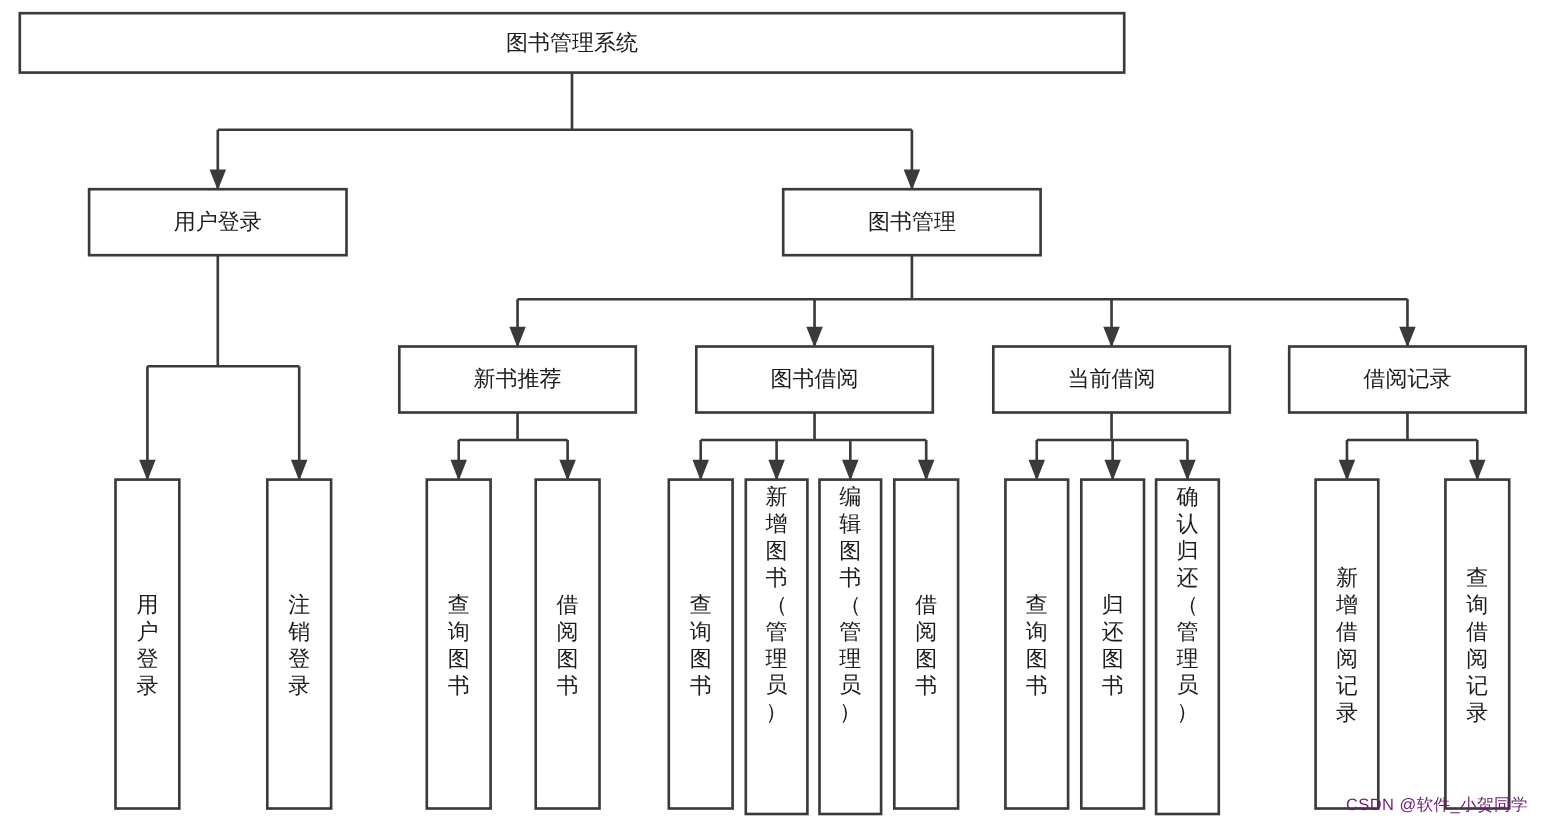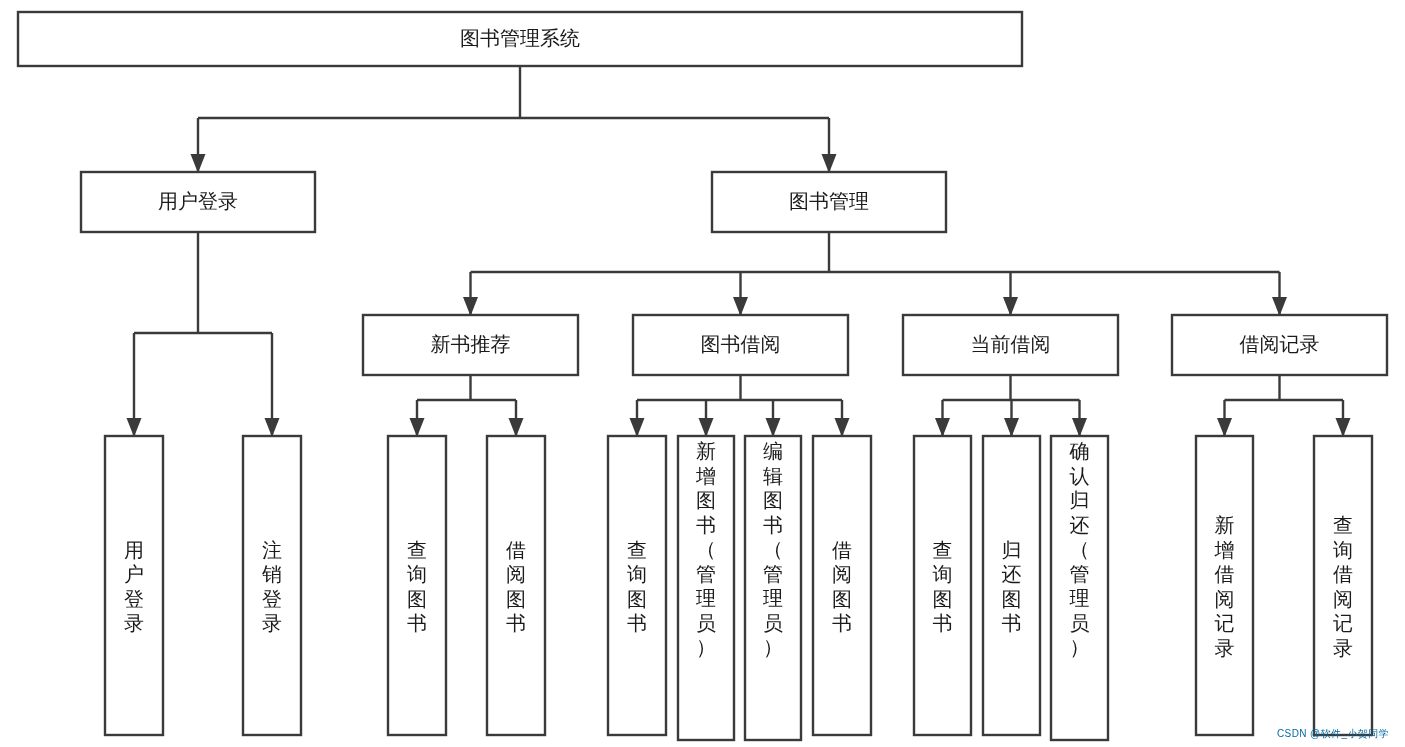--- a/index.html
+++ b/index.html
@@ -52,22 +52,22 @@
     font-family: "Liberation Sans", "DejaVu Sans", sans-serif;
     font-size: 20px;
     fill: #1b1b1b;
     text-anchor: middle;
   }
   .watermark-text {
     position: absolute;
     right: 16px;
     bottom: 6px;
     font-family: "Liberation Sans", "DejaVu Sans", sans-serif;
-    font-size: 10px;
-    color: #0369a1;
+    font-size: 15px;
+    color: #701a75;
     white-space: nowrap;
     letter-spacing: 0.4px;
   }
 </style>
 </head>
 <body>
 
 <div id="diagram-root">
   <svg class="diagram-canvas" viewBox="0 0 1405 747">
     <g id="connector-layer">

